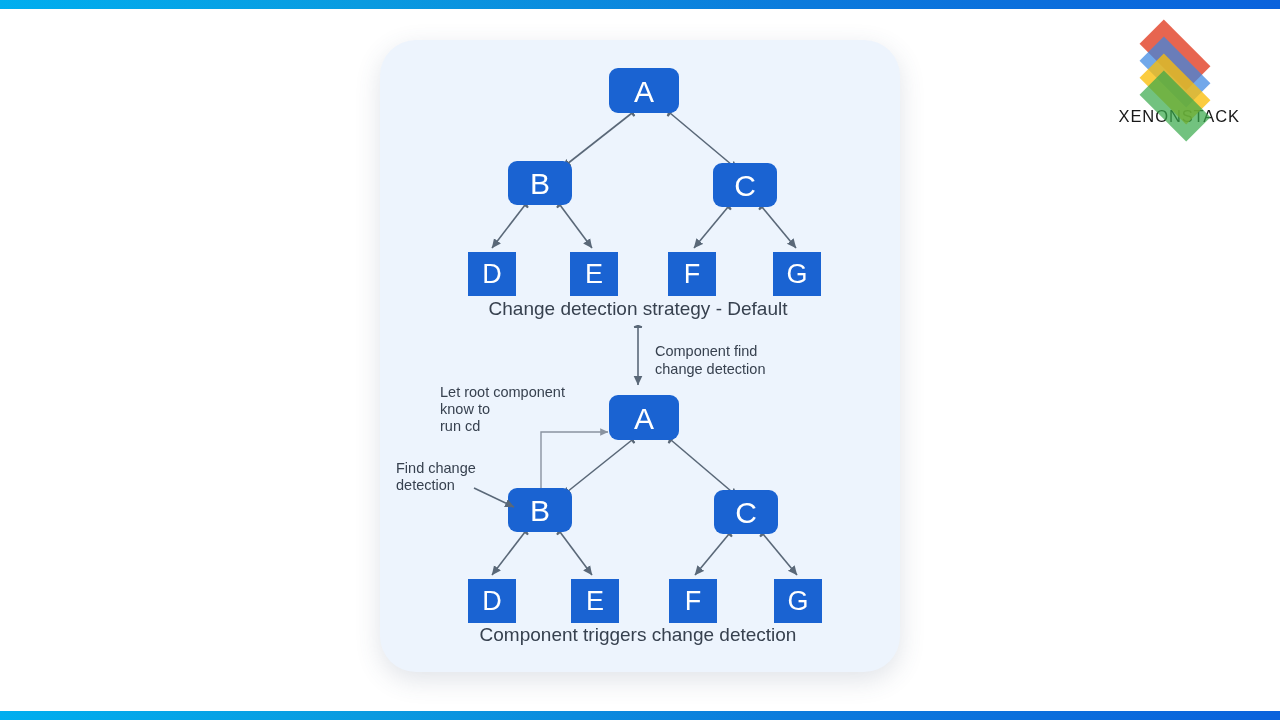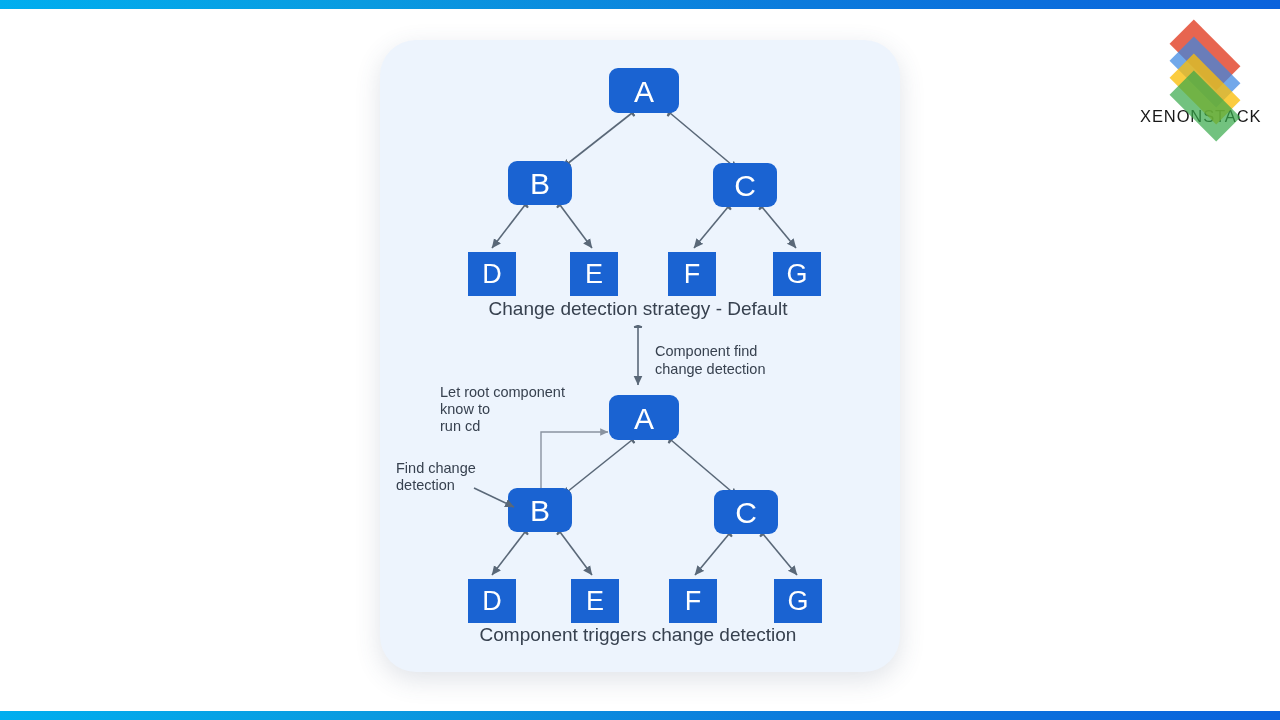--- a/index.html
+++ b/index.html
@@ -23,22 +23,21 @@
     background: linear-gradient(90deg, #00AEEF 0%, #0A9BE0 28%, #0C7BDC 62%, #0A62DC 100%);
   }
   .accent-bar.top { top: 0; }
   .accent-bar.bottom { top: 711px; }
 
   
   .logo-block {
     position: absolute;
     left: 1110px; top: 26px;
     width: 130px; height: 110px;
-    text-align: left;
-    margin-left: 30px;
+    text-align: right;
   }
   .logo-mark {
     position: relative;
     width: 92px; height: 76px;
     margin: 0 auto;
   }
   .layer {
     position: absolute;
     left: 50%;
     width: 66px; height: 66px;

